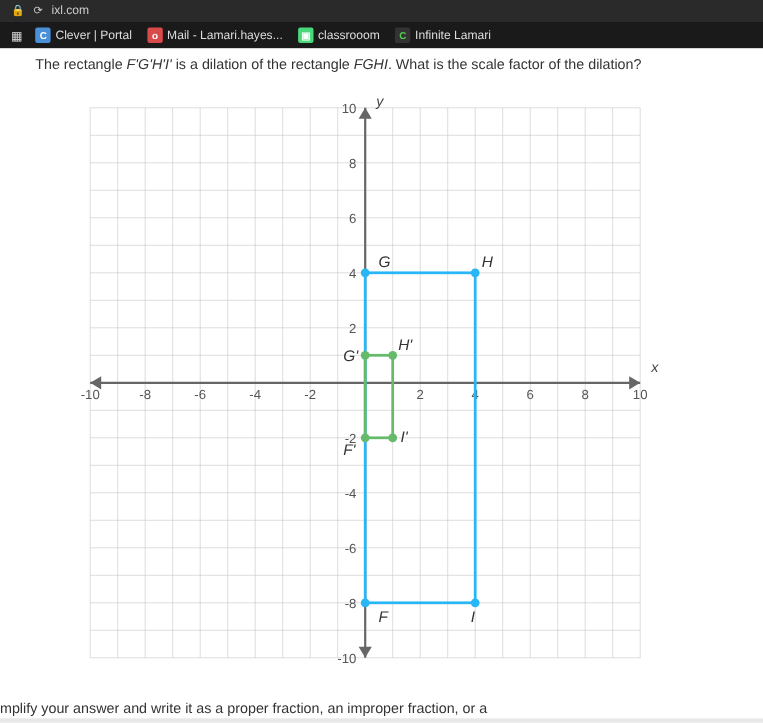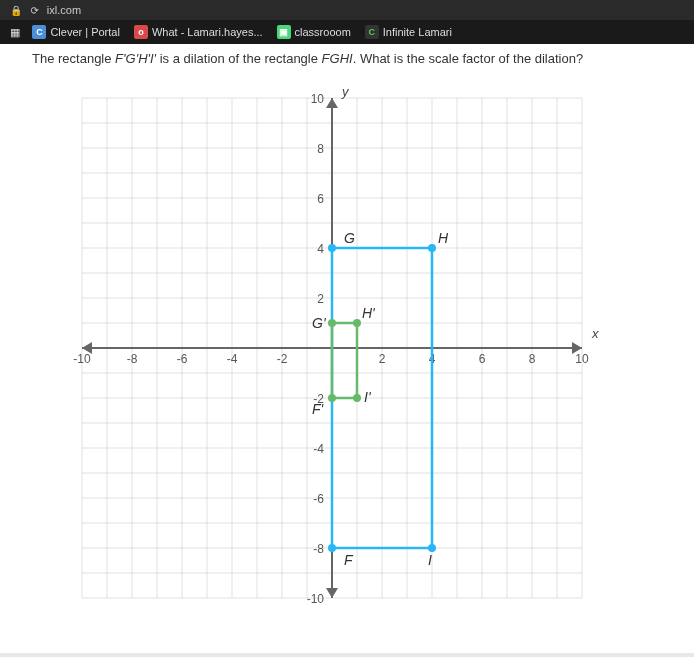--- a/index.html
+++ b/index.html
@@ -101,21 +101,21 @@
 </div>
 
 <div class="bookmarks-bar">
   <span style="letter-spacing:-2px;">▦</span>
   <div class="bm-item">
     <span class="bm-icon clever">C</span>
     <span>Clever | Portal</span>
   </div>
   <div class="bm-item">
     <span class="bm-icon mail">o</span>
-    <span>What - Lamari.hayes...</span>
+    <span>Mail - Lamari.hayes...</span>
   </div>
   <div class="bm-item">
     <span class="bm-icon class">▣</span>
     <span>classrooom</span>
   </div>
   <div class="bm-item">
     <span class="bm-icon ic">C</span>
     <span>Infinite Lamari</span>
   </div>
 </div>
@@ -220,13 +220,14 @@
       <circle class="vertex-small" cx="305" cy="245" r="4"></circle>
       <circle class="vertex-small" cx="280" cy="320" r="4"></circle>
       <circle class="vertex-small" cx="305" cy="320" r="4"></circle>
       <text class="point-label" x="260" y="250" fill="#388e3c">G'</text>
       <text class="point-label" x="310" y="240" fill="#388e3c">H'</text>
       <text class="point-label" x="260" y="336" fill="#388e3c">F'</text>
       <text class="point-label" x="312" y="324" fill="#388e3c">I'</text>
     </svg>
   </div>
 
+  <div class="bottom-text">mplify your answer and write it as a proper fraction, an improper fraction, or a</div>
 </div>
 
 </body></html>

